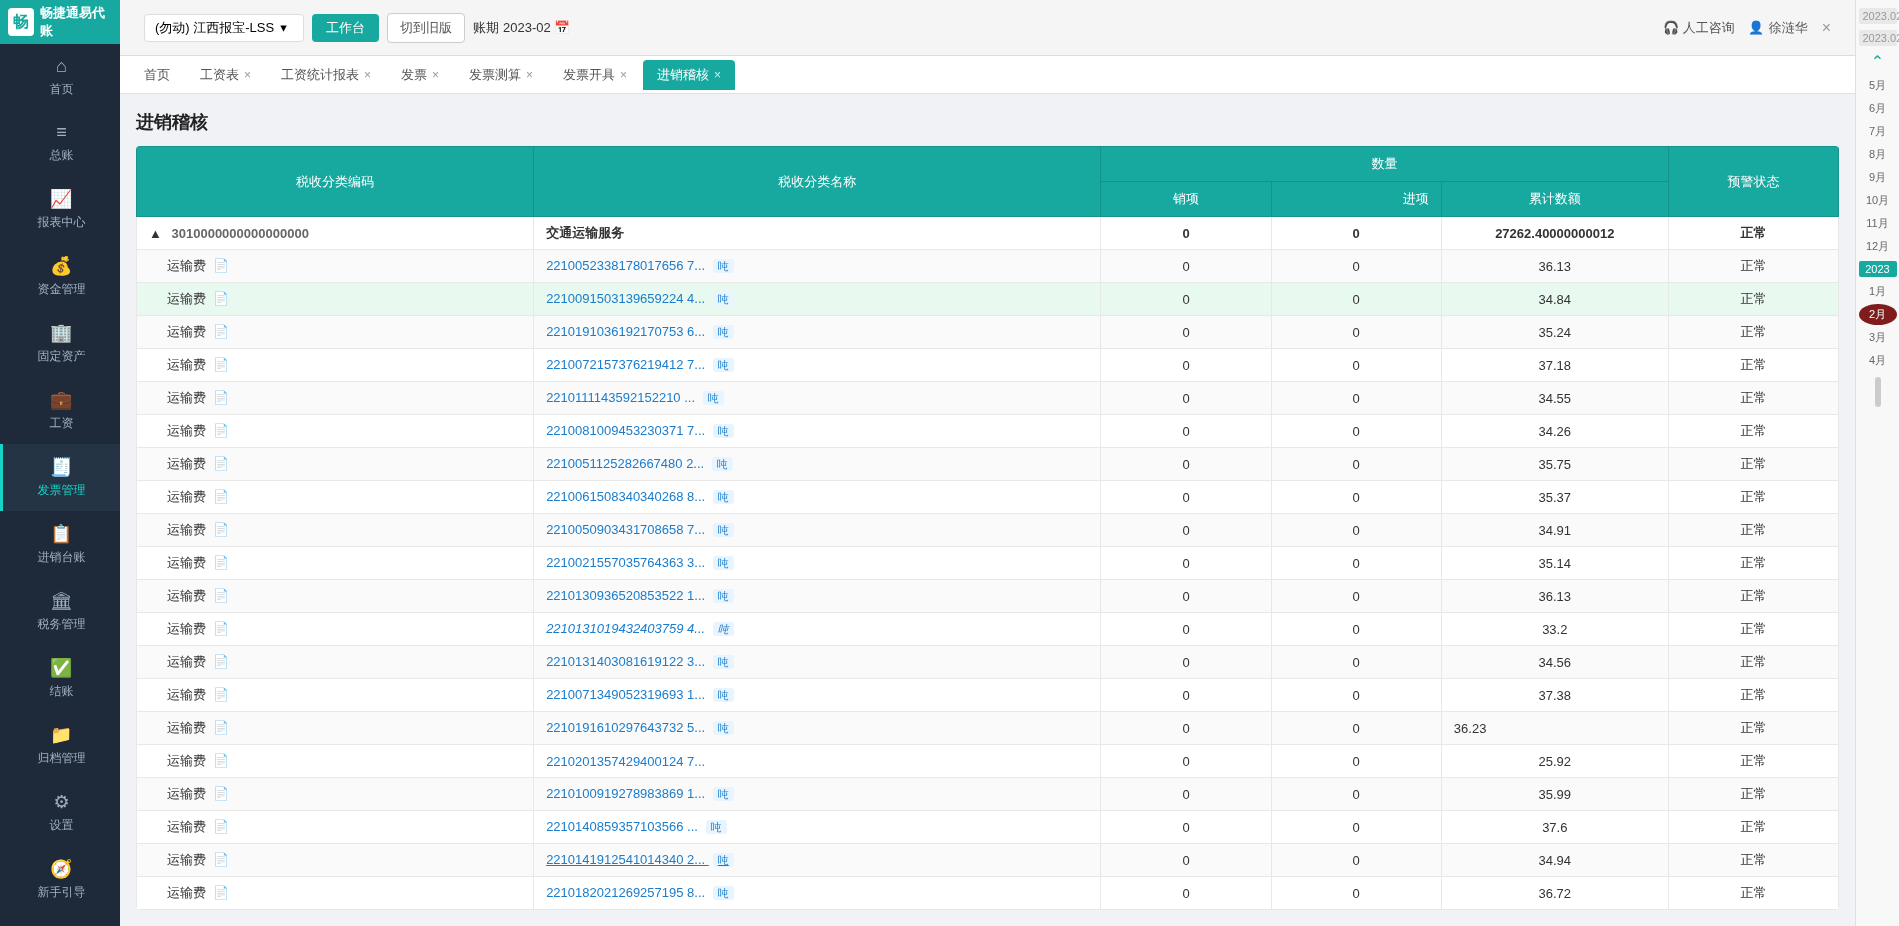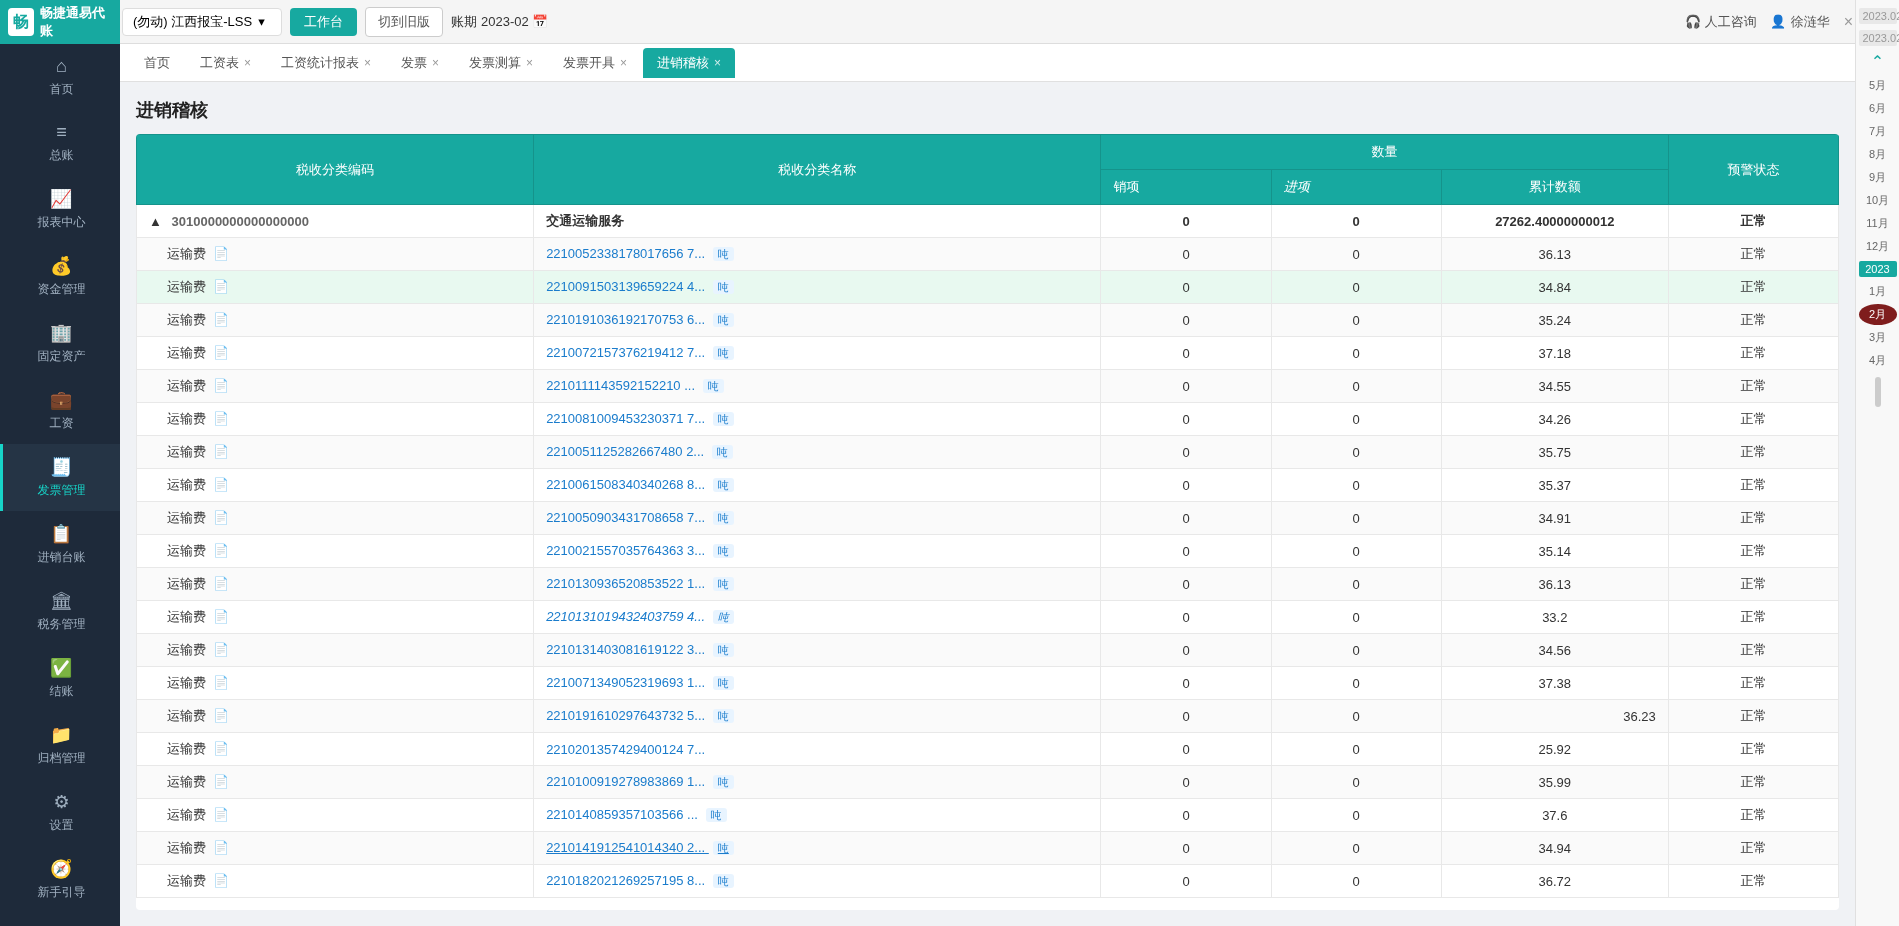--- a/index.html
+++ b/index.html
@@ -60,22 +60,22 @@
       overflow: hidden;
     }
 
     
     .topbar {
       background: #f5f5f5;
       border-bottom: 1px solid #ddd;
       display: flex;
       align-items: center;
       gap: 8px;
-      padding: 0 2px;
-      height: 44px;
+      padding: 0 24px;
+      height: 56px;
       flex-shrink: 0;
     }
     .topbar-company {
       background: white;
       border: 1px solid #ddd;
       border-radius: 4px;
       padding: 4px 10px;
       display: flex;
       align-items: center;
       gap: 6px;
@@ -247,22 +247,22 @@
       padding: 7px 12px;
       border: 1px solid #e8e8e8;
       font-size: 13px;
       color: #333;
     }
     tbody tr:nth-child(even) { background: #fafafa; }
     tbody tr.highlighted { background: #e8f9f0; }
 
     .col-code { width: 280px; }
     .col-name { width: 400px; }
-    .col-sales { width: 120px; text-align: left; }
-    .col-purchase { width: 120px; text-align: left; font-style: italic; }
+    .col-sales { width: 120px; text-align: center; }
+    .col-purchase { width: 120px; text-align: right; }
     .col-total { width: 160px; text-align: center; }
     .col-status { width: 120px; text-align: center; }
 
     .parent-row td { font-weight: bold; color: #333; }
     .parent-row-code { color: #666; }
 
     
     .right-panel {
       width: 44px;
       background: #f8f8f8;
@@ -683,21 +683,21 @@
       <td style="padding-left:30px;">
         运输费
         <span style="margin-left:4px;color:#aaa;">📄</span>
       </td>
       <td style="color:#1a7ccc;cursor:pointer;">
         2210191610297643732 5...
         <span style="background:#e8f4ff;color:#1a7ccc;border-radius:3px;padding:1px 5px;font-size:11px;margin-left:4px;">吨</span>
       </td>
       <td style="text-align:center;">0</td>
       <td style="text-align:center;">0</td>
-      <td style="text-align:right;">36.23</td>
+      <td style="text-align:left;">36.23</td>
       <td style="text-align:center;">正常</td>
     </tr>
             <tr>
       <td style="padding-left:30px;">
         运输费
         <span style="margin-left:4px;color:#aaa;">📄</span>
       </td>
       <td style="color:#1a7ccc;cursor:pointer;">
         2210201357429400124 7...
         

